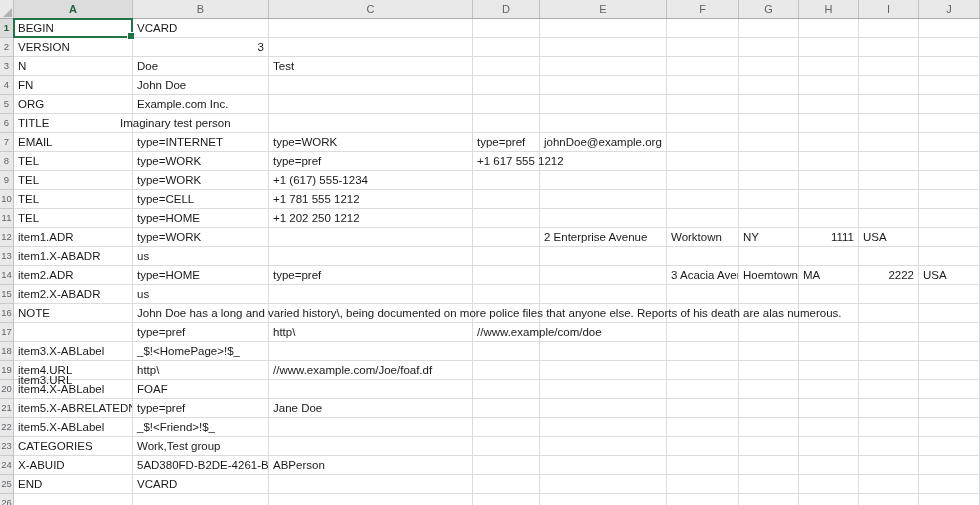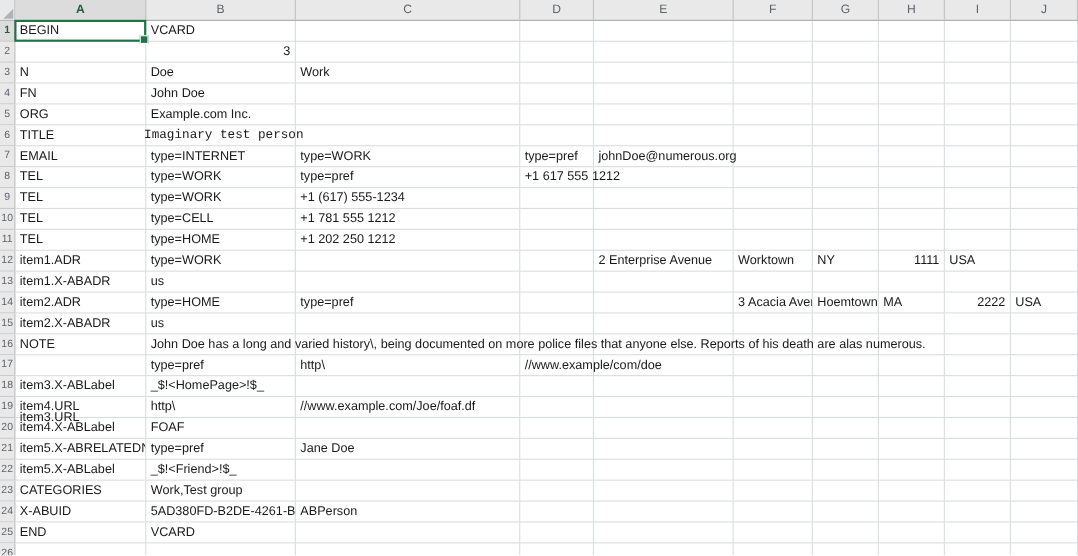--- a/index.html
+++ b/index.html
@@ -151,39 +151,40 @@
           <div class="bgcell" style="width: 119px;"></div>
           <div class="bgcell" style="width: 136px;"></div>
           <div class="bgcell" style="width: 204px;"></div>
           <div class="bgcell" style="width: 67px;"></div>
           <div class="bgcell" style="width: 127px;"></div>
           <div class="bgcell" style="width: 72px;"></div>
           <div class="bgcell" style="width: 60px;"></div>
           <div class="bgcell" style="width: 60px;"></div>
           <div class="bgcell" style="width: 60px;"></div>
           <div class="bgcell" style="width: 61px;"></div>
+          <span class="celltext clip" style="left: 4px; width: 114px;">VERSION</span>
           <span class="celltext right clip" style="left: 119px; width: 131px;">3</span>
         </div>
       </div>
       <div class="row">
         <div class="rowheader">3</div>
         <div class="cellarea">
           <div class="bgcell" style="width: 119px;"></div>
           <div class="bgcell" style="width: 136px;"></div>
           <div class="bgcell" style="width: 204px;"></div>
           <div class="bgcell" style="width: 67px;"></div>
           <div class="bgcell" style="width: 127px;"></div>
           <div class="bgcell" style="width: 72px;"></div>
           <div class="bgcell" style="width: 60px;"></div>
           <div class="bgcell" style="width: 60px;"></div>
           <div class="bgcell" style="width: 60px;"></div>
           <div class="bgcell" style="width: 61px;"></div>
           <span class="celltext clip" style="left: 4px; width: 114px;">N</span>
           <span class="celltext clip" style="left: 123px; width: 131px;">Doe</span>
-          <span class="celltext" style="left: 259px;">Work</span>
+          <span class="celltext" style="left: 259px;">Test</span>
         </div>
       </div>
       <div class="row">
         <div class="rowheader">4</div>
         <div class="cellarea">
           <div class="bgcell" style="width: 119px;"></div>
           <div class="bgcell" style="width: 136px;"></div>
           <div class="bgcell" style="width: 204px;"></div>
           <div class="bgcell" style="width: 67px;"></div>
           <div class="bgcell" style="width: 127px;"></div>
@@ -220,41 +221,41 @@
           <div class="bgcell" style="width: 136px;"></div>
           <div class="bgcell" style="width: 204px;"></div>
           <div class="bgcell" style="width: 67px;"></div>
           <div class="bgcell" style="width: 127px;"></div>
           <div class="bgcell" style="width: 72px;"></div>
           <div class="bgcell" style="width: 60px;"></div>
           <div class="bgcell" style="width: 60px;"></div>
           <div class="bgcell" style="width: 60px;"></div>
           <div class="bgcell" style="width: 61px;"></div>
           <span class="celltext clip" style="left: 4px; width: 114px;">TITLE</span>
-          <span class="celltext" style="left: 117px; font-family: Liberation Mono, monospace;">Imaginary test person</span>
+          <span class="celltext" style="left: 106px;">Imaginary test person</span>
         </div>
       </div>
       <div class="row">
         <div class="rowheader">7</div>
         <div class="cellarea">
           <div class="bgcell" style="width: 119px;"></div>
           <div class="bgcell" style="width: 136px;"></div>
           <div class="bgcell" style="width: 204px;"></div>
           <div class="bgcell" style="width: 67px;"></div>
           <div class="bgcell" style="width: 127px;"></div>
           <div class="bgcell" style="width: 72px;"></div>
           <div class="bgcell" style="width: 60px;"></div>
           <div class="bgcell" style="width: 60px;"></div>
           <div class="bgcell" style="width: 60px;"></div>
           <div class="bgcell" style="width: 61px;"></div>
           <span class="celltext clip" style="left: 123px; width: 131px;">type=INTERNET</span>
           <span class="celltext clip" style="left: 4px; width: 114px;">EMAIL</span>
           <span class="celltext clip" style="left: 259px; width: 199px;">type=WORK</span>
           <span class="celltext clip" style="left: 463px; width: 62px;">type=pref</span>
-          <span class="celltext" style="left: 530px;">johnDoe@numerous.org</span>
+          <span class="celltext" style="left: 530px;">johnDoe@example.org</span>
         </div>
       </div>
       <div class="row">
         <div class="rowheader">8</div>
         <div class="cellarea">
           <div class="bgcell" style="width: 119px;"></div>
           <div class="bgcell" style="width: 136px;"></div>
           <div class="bgcell" style="width: 204px;"></div>
           <div class="bgcell" style="width: 67px;"></div>
           <div class="bgcell" style="width: 127px;"></div>

